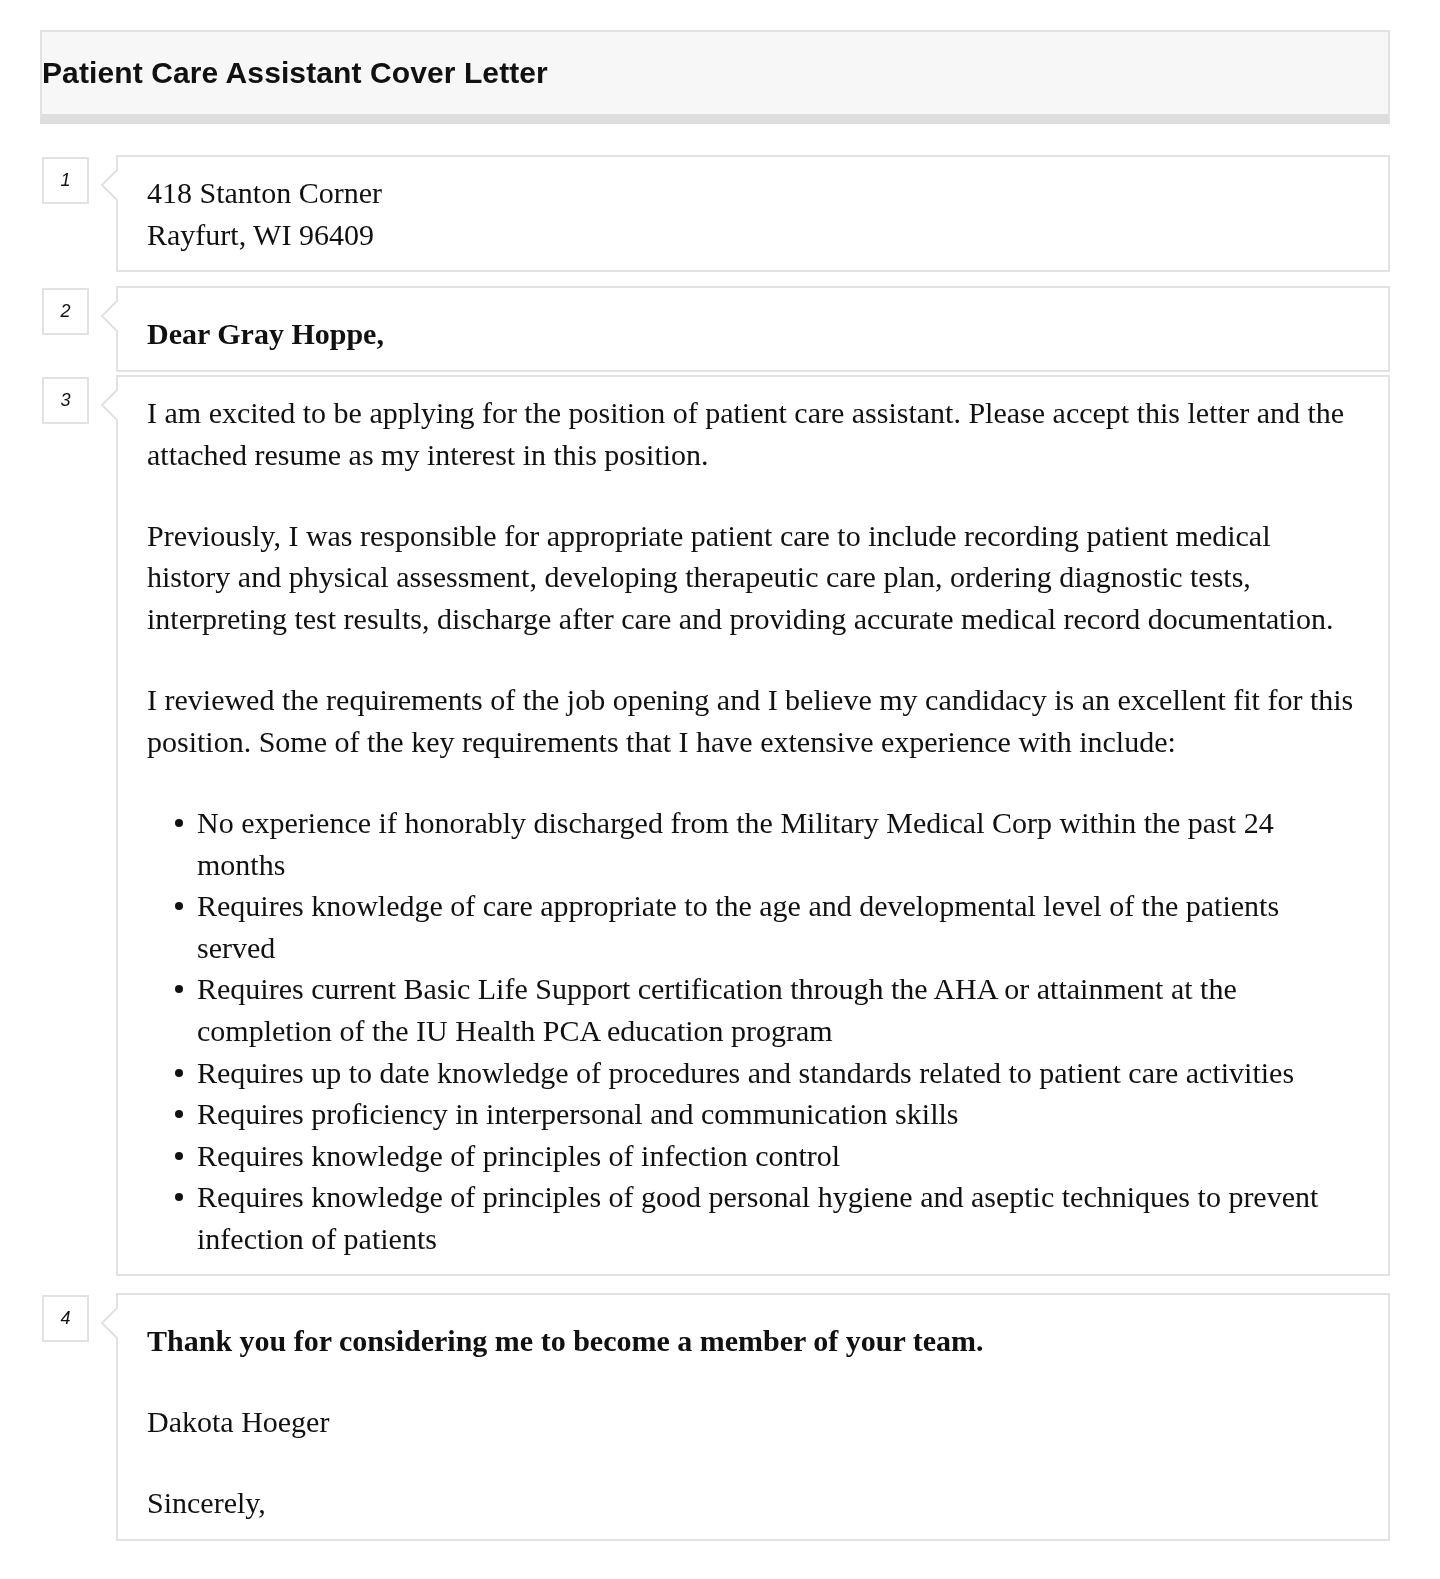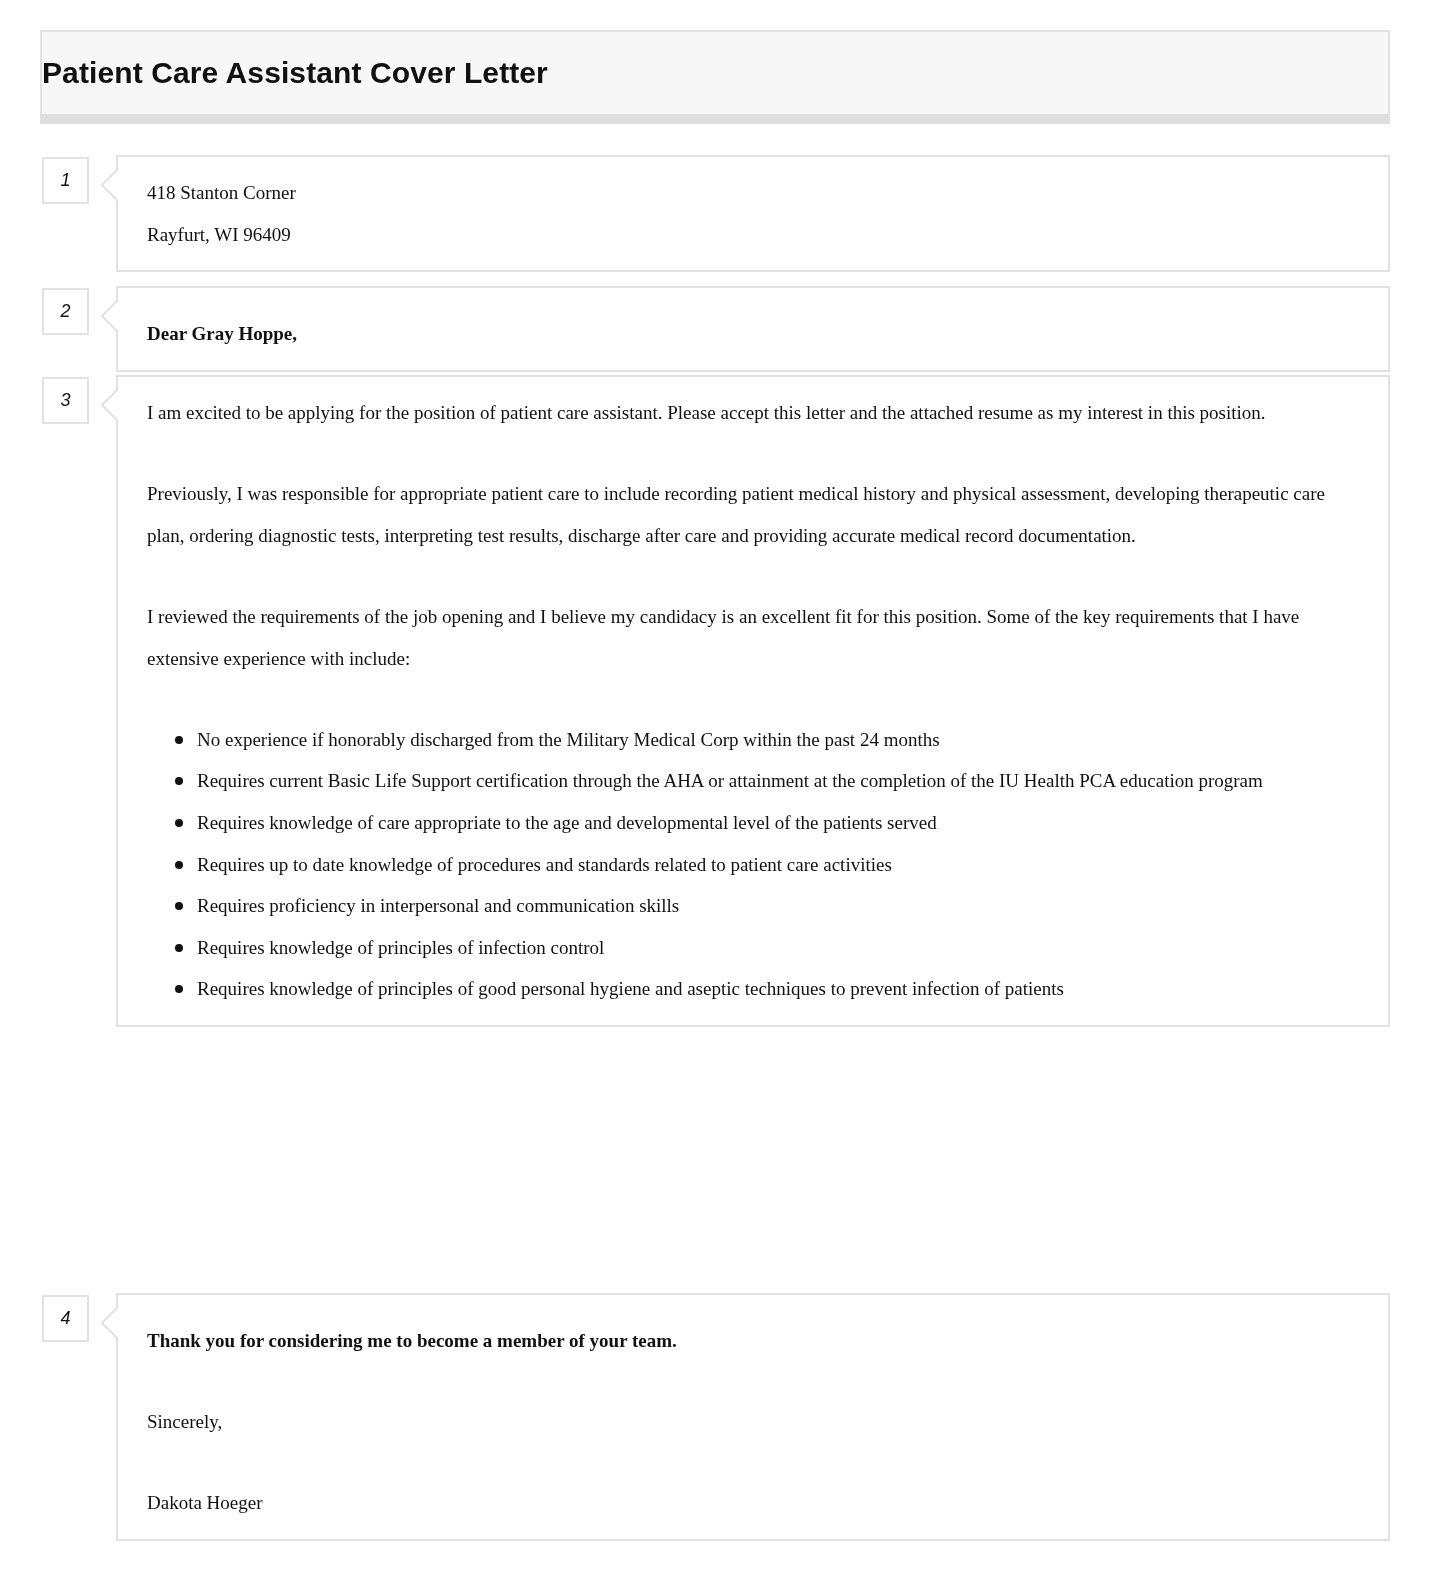--- a/index.html
+++ b/index.html
@@ -24,21 +24,21 @@
     position: absolute; left: 42px; top: 2px; width: 47px; height: 47px;
     border: 2px solid #e2e2e2; background: #fff;
     display: flex; align-items: center; justify-content: center;
     font-family: "Liberation Sans", sans-serif; font-style: italic;
     font-size: 18px; color: #111;
   }
   .card {
     position: absolute; left: 116px; top: 0; width: 1274px;
     border: 2px solid #e2e2e2; background: #fff;
     padding: 15px 29px 15px 29px;
-    font-family: "Liberation Serif", serif; font-size: 19px; line-height: 41.6px;
+    font-family: "Liberation Serif", serif; font-size: 30px; line-height: 41.6px;
     color: #111;
   }
   .notch {
     position: absolute; left: -17px; top: 12px; width: 17px; height: 32px;
   }
   .card p { margin: 0; }
   .card p + p, .card p + ul, .card ul + p { margin-top: 39.6px; }
   .card .bold { font-weight: bold; margin-top: 10px; }
   .card ul { list-style: none; padding-left: 50px; margin-top: 39.6px; }
   .card ul li { position: relative; }
@@ -82,34 +82,34 @@
   <div class="card">
     <svg class="notch" viewBox="0 0 17 32" width="17" height="32">
       <polygon points="17,0 1,16 17,32" fill="#fff"></polygon>
       <polyline points="17,0 1,16 17,32" fill="none" stroke="#e2e2e2" stroke-width="2"></polyline>
     </svg>
     <p>I am excited to be applying for the position of patient care assistant. Please accept this letter and the attached resume as my interest in this position.</p>
     <p>Previously, I was responsible for appropriate patient care to include recording patient medical history and physical assessment, developing therapeutic care plan, ordering diagnostic tests, interpreting test results, discharge after care and providing accurate medical record documentation.</p>
     <p>I reviewed the requirements of the job opening and I believe my candidacy is an excellent fit for this position. Some of the key requirements that I have extensive experience with include:</p>
     <ul>
       <li>No experience if honorably discharged from the Military Medical Corp within the past 24 months</li>
+      <li>Requires knowledge of care appropriate to the age and developmental level of the patients served</li>
       <li>Requires current Basic Life Support certification through the AHA or attainment at the completion of the IU Health PCA education program</li>
-      <li>Requires knowledge of care appropriate to the age and developmental level of the patients served</li>
       <li>Requires up to date knowledge of procedures and standards related to patient care activities</li>
       <li>Requires proficiency in interpersonal and communication skills</li>
       <li>Requires knowledge of principles of infection control</li>
       <li>Requires knowledge of principles of good personal hygiene and aseptic techniques to prevent infection of patients</li>
     </ul>
   </div>
 </div>
 
 <div class="section" style="top:1293px;">
   <div class="num-box">4</div>
   <div class="card">
     <svg class="notch" viewBox="0 0 17 32" width="17" height="32">
       <polygon points="17,0 1,16 17,32" fill="#fff"></polygon>
       <polyline points="17,0 1,16 17,32" fill="none" stroke="#e2e2e2" stroke-width="2"></polyline>
     </svg>
     <p class="bold">Thank you for considering me to become a member of your team.</p>
+    <p>Dakota Hoeger</p>
     <p>Sincerely,</p>
-    <p>Dakota Hoeger</p>
   </div>
 </div>
 
 </body></html>

